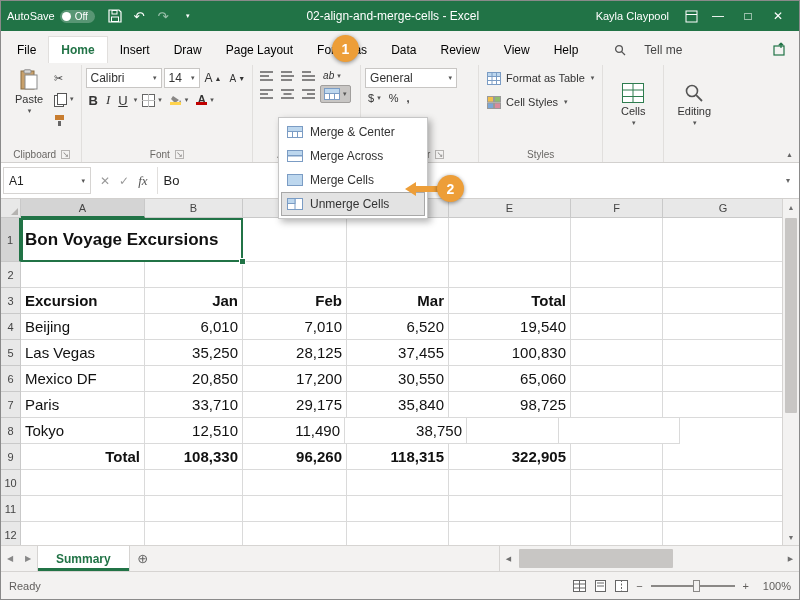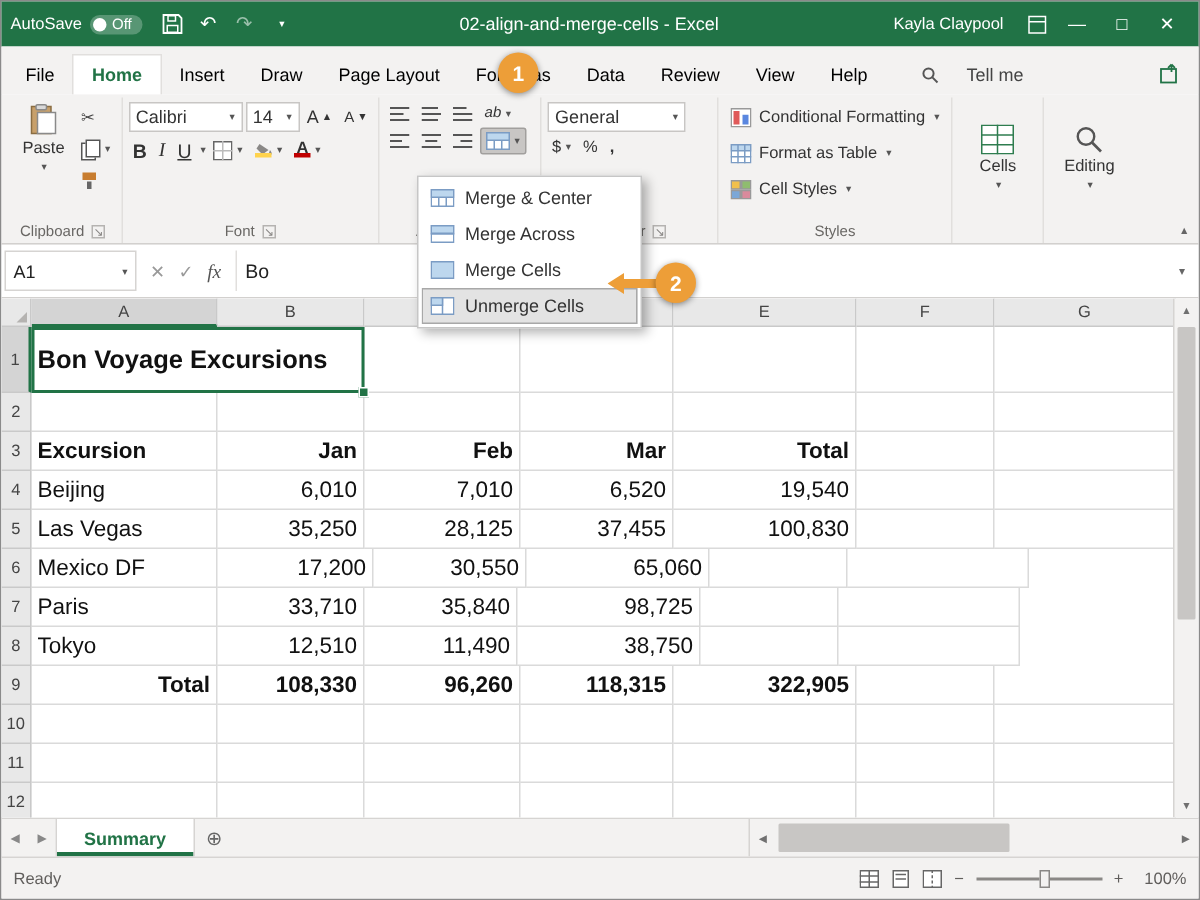--- a/index.html
+++ b/index.html
@@ -368,29 +368,20 @@
       <div class="glabel">
           <span>Number</span>
           <span class="launcher">↘</span>
         </div>
     </div>
 
     <div class="rgroup">
       <div class="gbody">
         <div class="stylesrow">
           <svg width="14" height="13" viewBox="0 0 14 13">
-              <rect x="0.5" y="0.5" width="13" height="12" fill="#fff" stroke="#999"></rect>
-              <rect x="2" y="2" width="4" height="9" fill="#e05a5a"></rect>
-              <rect x="8" y="4.5" width="4" height="6.5" fill="#5a87e0"></rect>
-            </svg>
-          <span>Conditional Formatting</span>
-          <span class="dd">▾</span>
-        </div>
-        <div class="stylesrow">
-          <svg width="14" height="13" viewBox="0 0 14 13">
               <rect x="0.5" y="0.5" width="13" height="12" fill="#fff" stroke="#7b9cc4"></rect>
               <rect x="0.5" y="0.5" width="13" height="4" fill="#bdd7ee" stroke="#7b9cc4"></rect>
               <line x1="5" y1="0" x2="5" y2="13" stroke="#7b9cc4"></line>
               <line x1="9.5" y1="0" x2="9.5" y2="13" stroke="#7b9cc4"></line>
               <line x1="0" y1="8.5" x2="14" y2="8.5" stroke="#7b9cc4"></line>
             </svg>
           <span>Format as Table</span>
           <span class="dd">▾</span>
         </div>
         <div class="stylesrow">
@@ -508,30 +499,32 @@
           <div class="g-cell" style="width: 98px; height: 26px; justify-content: flex-end;">35,250</div>
           <div class="g-cell" style="width: 104px; height: 26px; justify-content: flex-end;">28,125</div>
           <div class="g-cell" style="width: 102px; height: 26px; justify-content: flex-end;">37,455</div>
           <div class="g-cell" style="width: 122px; height: 26px; justify-content: flex-end;">100,830</div>
           <div class="g-cell" style="width: 92px; height: 26px;"></div>
           <div class="g-cell" style="width: 121px; height: 26px;"></div>
         </div>
         <div class="g-row">
           <div class="g-ch" style="width: 20px; height: 26px;">6</div>
           <div class="g-cell" style="width: 124px; height: 26px; justify-content: flex-start;">Mexico DF</div>
+          <div class="g-cell" style="width: 98px; height: 26px; justify-content: flex-end;">20,850</div>
           <div class="g-cell" style="width: 104px; height: 26px; justify-content: flex-end;">17,200</div>
           <div class="g-cell" style="width: 102px; height: 26px; justify-content: flex-end;">30,550</div>
           <div class="g-cell" style="width: 122px; height: 26px; justify-content: flex-end;">65,060</div>
           <div class="g-cell" style="width: 92px; height: 26px;"></div>
           <div class="g-cell" style="width: 121px; height: 26px;"></div>
         </div>
         <div class="g-row">
           <div class="g-ch" style="width: 20px; height: 26px;">7</div>
           <div class="g-cell" style="width: 124px; height: 26px; justify-content: flex-start;">Paris</div>
           <div class="g-cell" style="width: 98px; height: 26px; justify-content: flex-end;">33,710</div>
+          <div class="g-cell" style="width: 104px; height: 26px; justify-content: flex-end;">29,175</div>
           <div class="g-cell" style="width: 102px; height: 26px; justify-content: flex-end;">35,840</div>
           <div class="g-cell" style="width: 122px; height: 26px; justify-content: flex-end;">98,725</div>
           <div class="g-cell" style="width: 92px; height: 26px;"></div>
           <div class="g-cell" style="width: 121px; height: 26px;"></div>
         </div>
         <div class="g-row">
           <div class="g-ch" style="width: 20px; height: 26px;">8</div>
           <div class="g-cell" style="width: 124px; height: 26px; justify-content: flex-start;">Tokyo</div>
           <div class="g-cell" style="width: 98px; height: 26px; justify-content: flex-end;">12,510</div>
           <div class="g-cell" style="width: 102px; height: 26px; justify-content: flex-end;">11,490</div>

